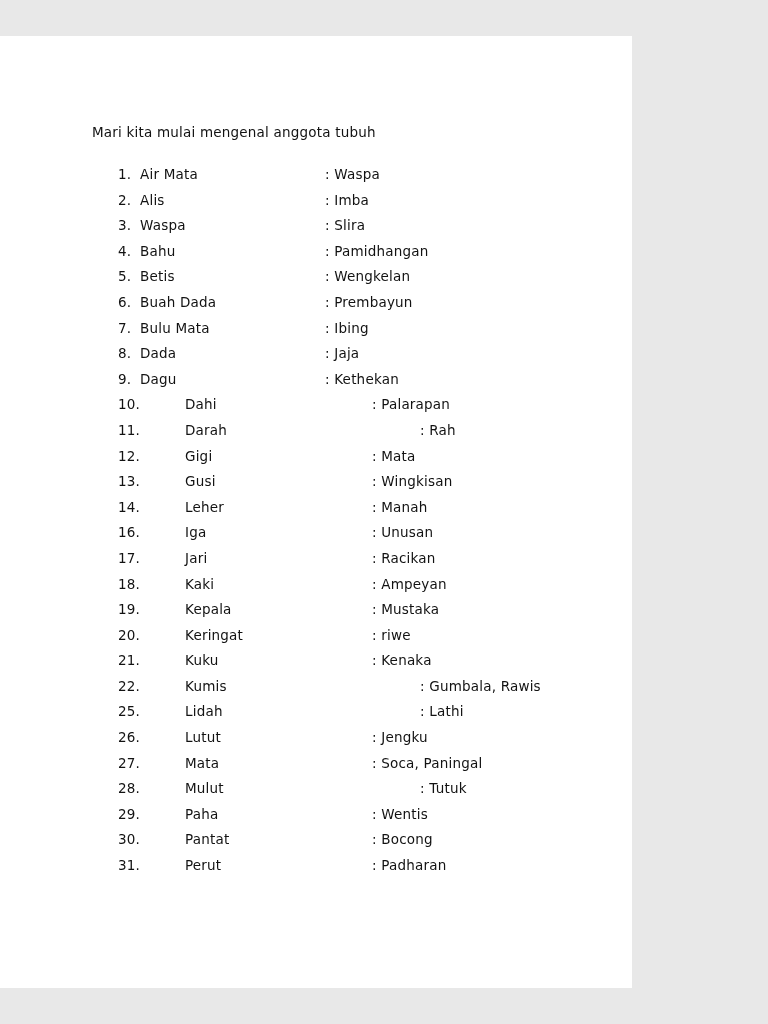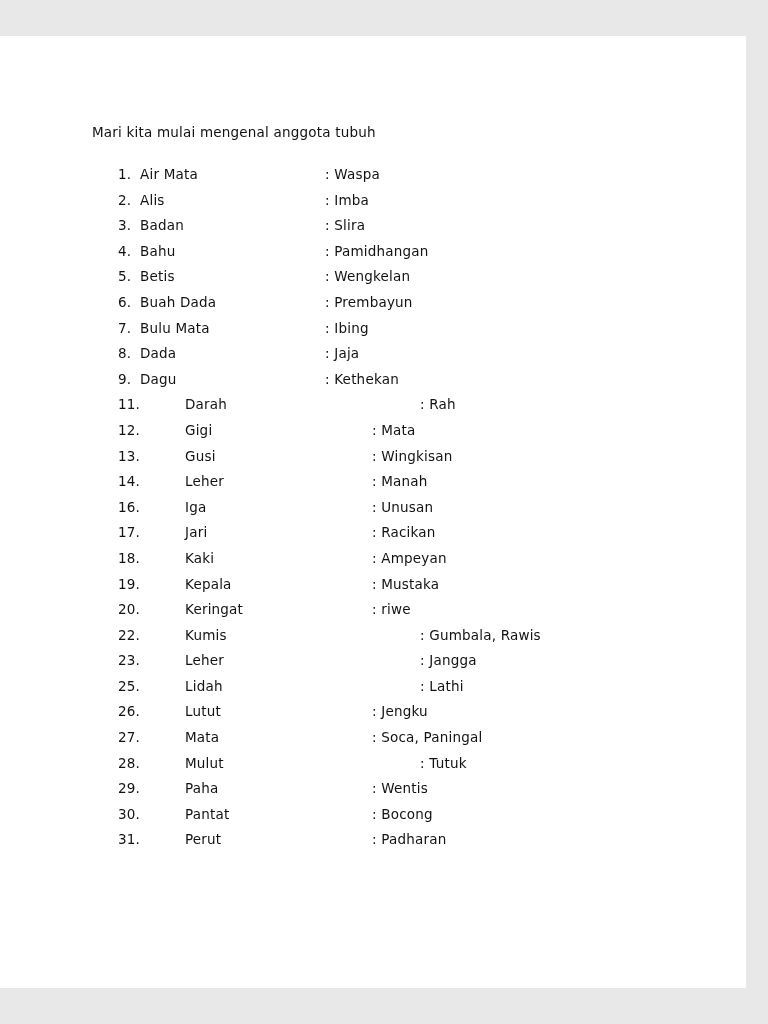--- a/index.html
+++ b/index.html
@@ -11,21 +11,21 @@
     height:1024px;
     background:#e8e8e8;
     font-family:"DejaVu Sans","Liberation Sans",sans-serif;
     position:relative;
     overflow:hidden;
   }
   .paper{
     position:absolute;
     top:36px;
     left:0;
-    width:746px;
+    width:632px;
     height:952px;
     background:#ffffff;
   }
   .doc-title{
     position:absolute;
     left:92px;
     top:88px;
     font-size:13.5px;
     color:#121212;
     letter-spacing:0.2px;
@@ -69,21 +69,21 @@
     <span class="term">Air Mata</span>
     <span class="def">: Waspa</span>
   </div>
       <div class="row g1">
     <span class="num">2.</span>
     <span class="term">Alis</span>
     <span class="def">: Imba</span>
   </div>
       <div class="row g1">
     <span class="num">3.</span>
-    <span class="term">Badan</span>
+    <span class="term">Waspa</span>
     <span class="def">: Slira</span>
   </div>
       <div class="row g1">
     <span class="num">4.</span>
     <span class="term">Bahu</span>
     <span class="def">: Pamidhangan</span>
   </div>
       <div class="row g1">
     <span class="num">5.</span>
     <span class="term">Betis</span>
@@ -102,20 +102,25 @@
       <div class="row g1">
     <span class="num">8.</span>
     <span class="term">Dada</span>
     <span class="def">: Jaja</span>
   </div>
       <div class="row g1">
     <span class="num">9.</span>
     <span class="term">Dagu</span>
     <span class="def">: Kethekan</span>
   </div>
+      <div class="row g2">
+    <span class="num">10.</span>
+    <span class="term">Dahi</span>
+    <span class="def">: Palarapan</span>
+  </div>
       <div class="row g2d">
     <span class="num">11.</span>
     <span class="term">Darah</span>
     <span class="def">: Rah</span>
   </div>
       <div class="row g2">
     <span class="num">12.</span>
     <span class="term">Gigi</span>
     <span class="def">: Mata</span>
   </div>
@@ -147,29 +152,29 @@
       <div class="row g2">
     <span class="num">19.</span>
     <span class="term">Kepala</span>
     <span class="def">: Mustaka</span>
   </div>
       <div class="row g2">
     <span class="num">20.</span>
     <span class="term">Keringat</span>
     <span class="def">: riwe</span>
   </div>
+      <div class="row g2">
+    <span class="num">21.</span>
+    <span class="term">Kuku</span>
+    <span class="def">: Kenaka</span>
+  </div>
       <div class="row g2d">
     <span class="num">22.</span>
     <span class="term">Kumis</span>
     <span class="def">: Gumbala, Rawis</span>
-  </div>
-      <div class="row g2d">
-    <span class="num">23.</span>
-    <span class="term">Leher</span>
-    <span class="def">: Jangga</span>
   </div>
       <div class="row g2d">
     <span class="num">25.</span>
     <span class="term">Lidah</span>
     <span class="def">: Lathi</span>
   </div>
       <div class="row g2">
     <span class="num">26.</span>
     <span class="term">Lutut</span>
     <span class="def">: Jengku</span>

